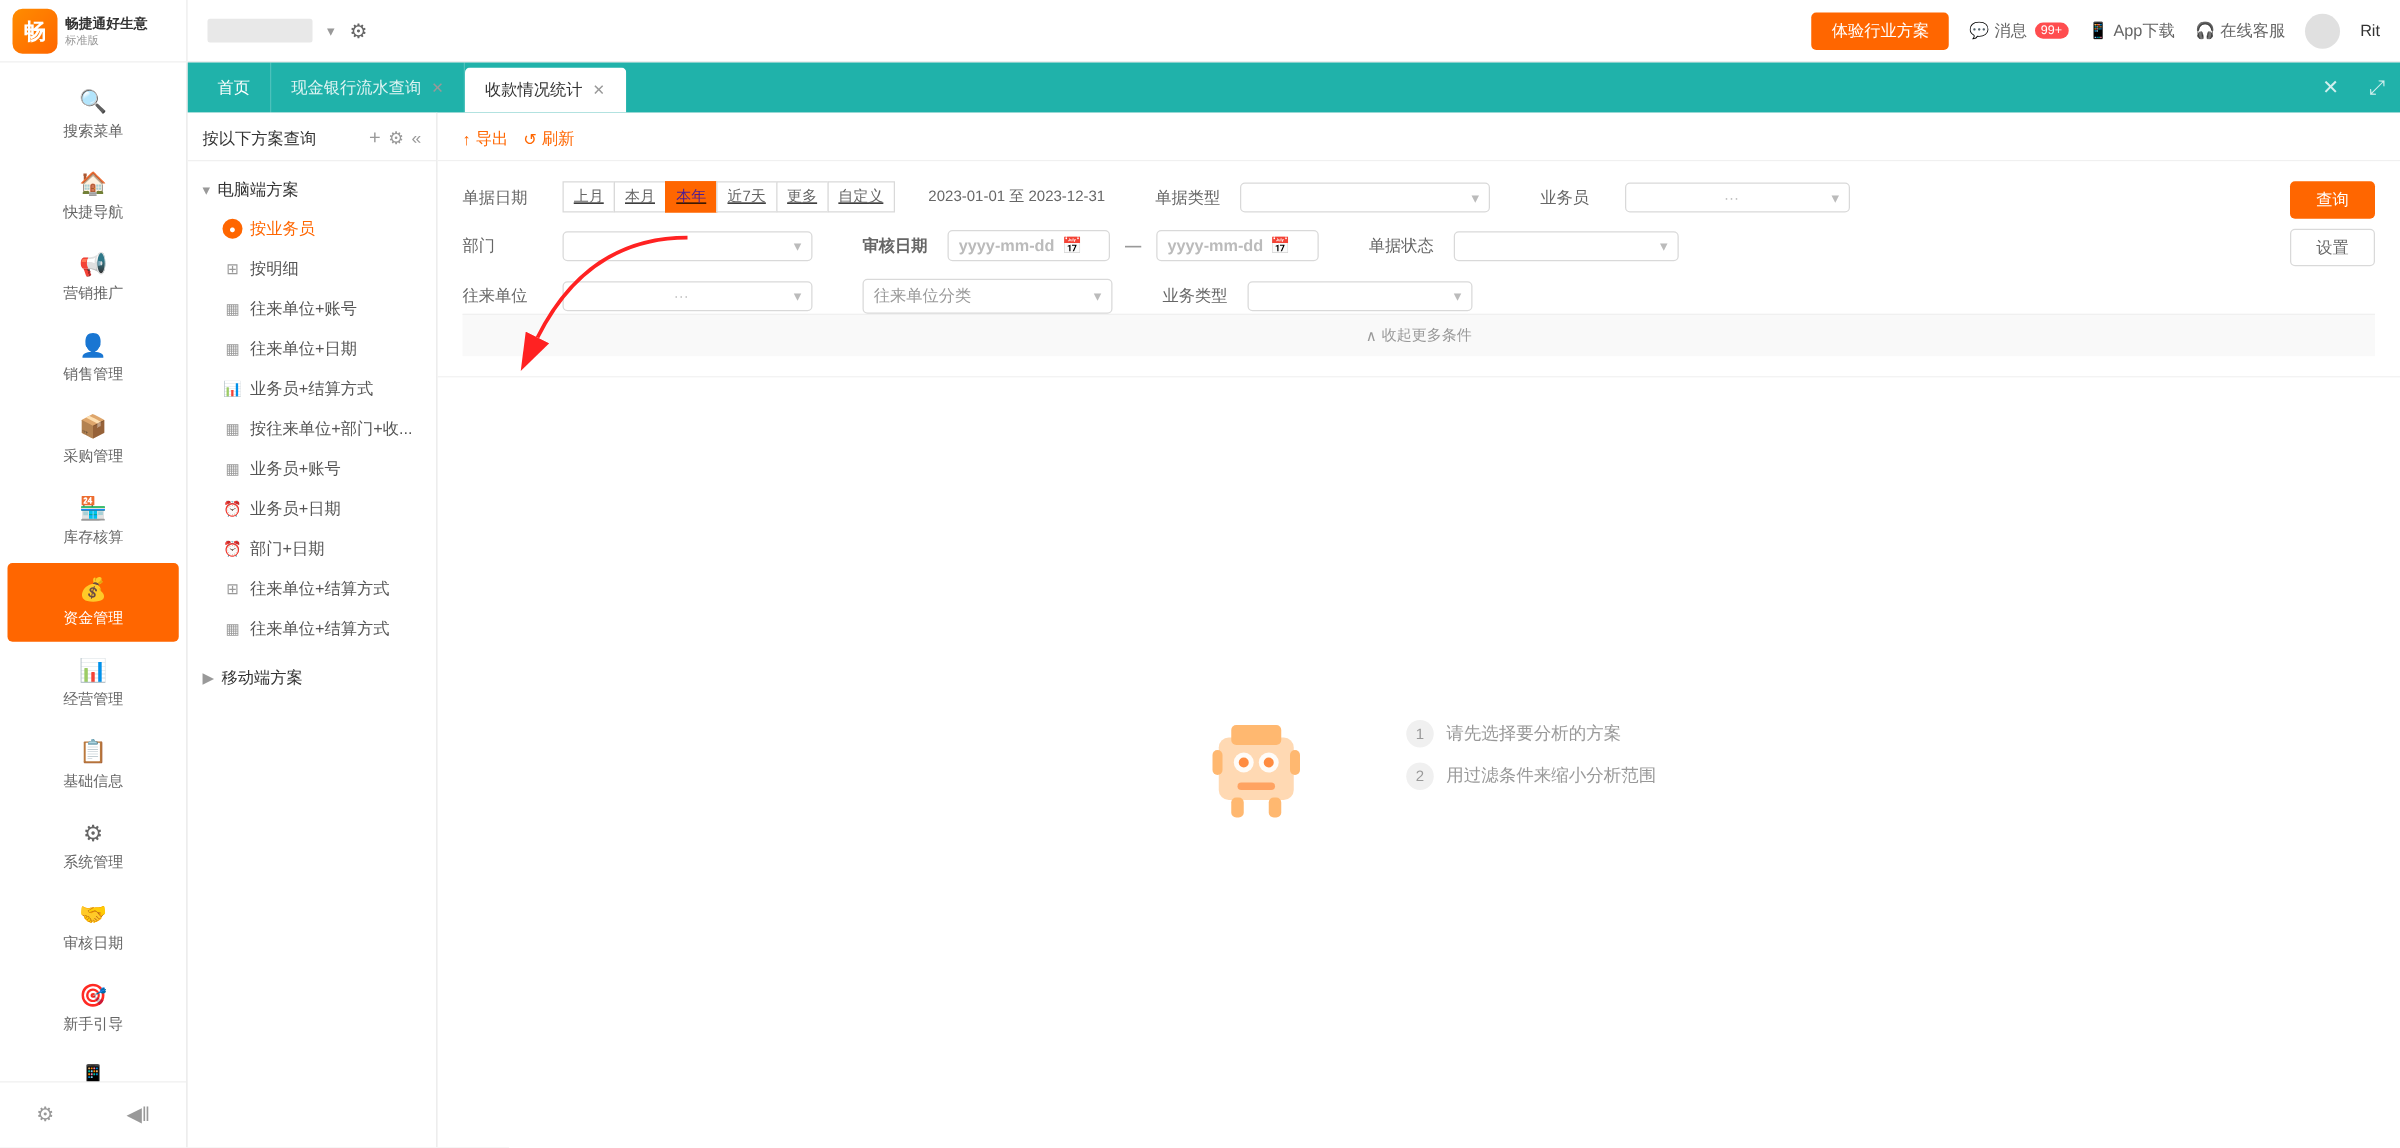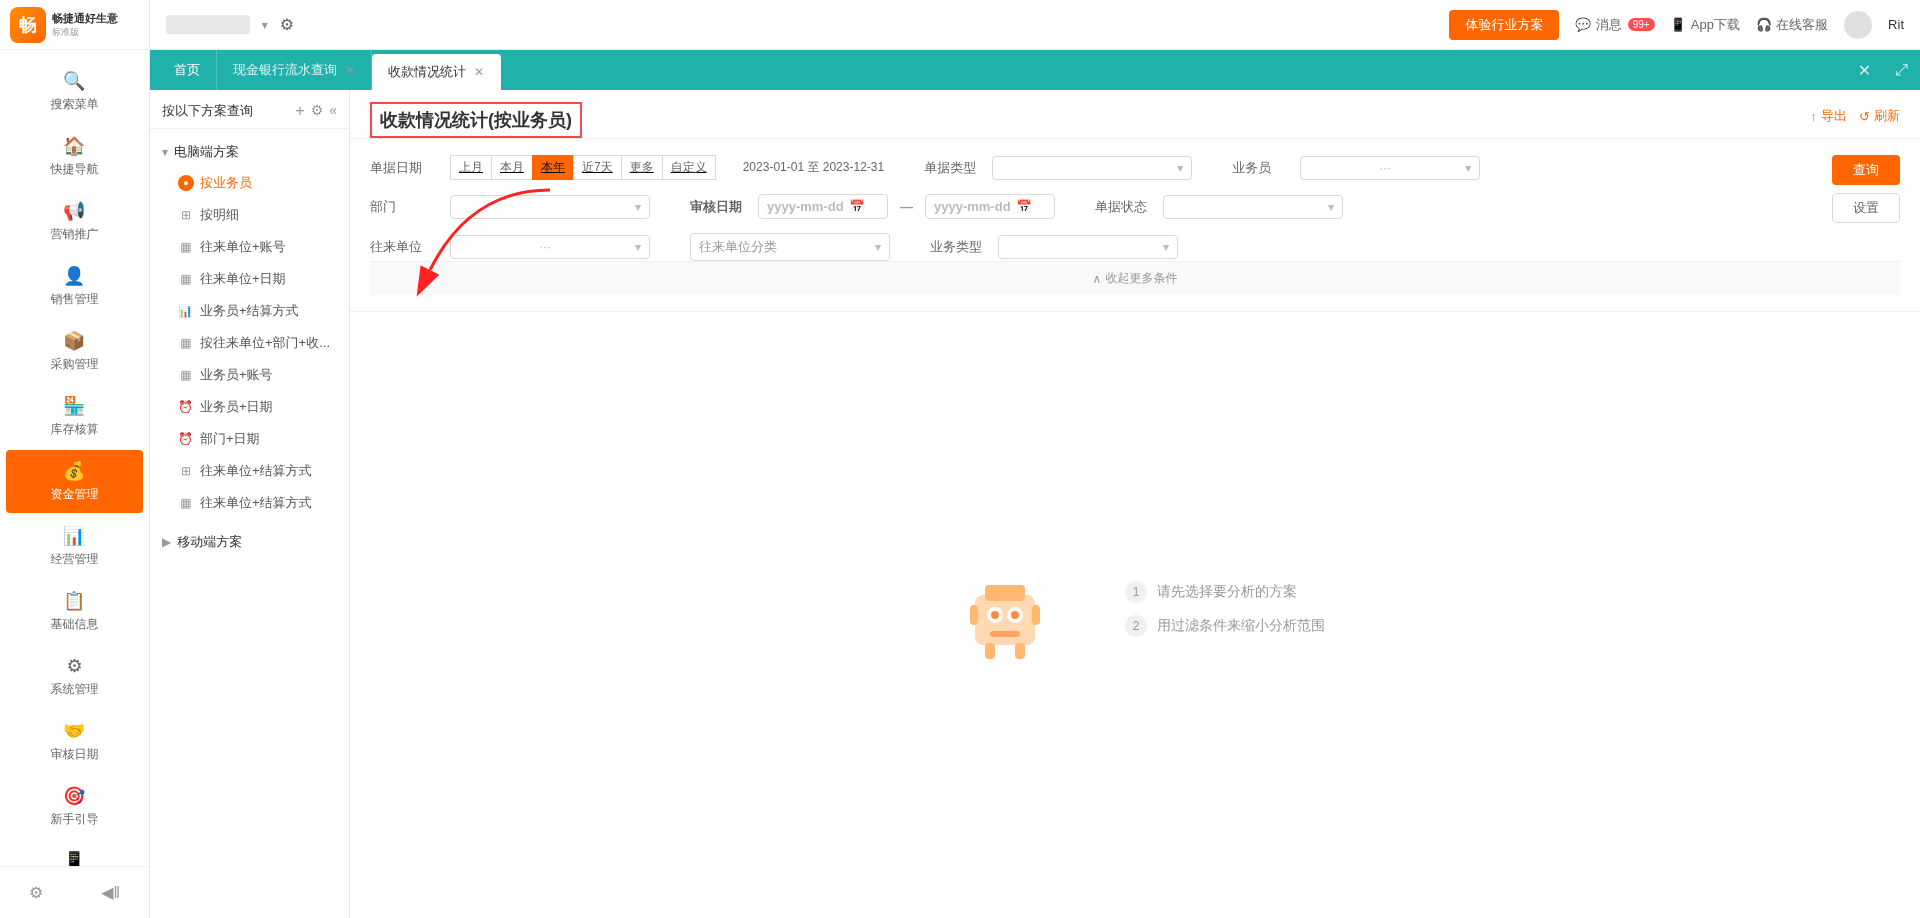--- a/index.html
+++ b/index.html
@@ -63,21 +63,21 @@
     .page-header-actions { display: flex; gap: 12px; padding-bottom: 8px; }
     .header-action-btn { display: flex; align-items: center; gap: 4px; color: #ff6600; cursor: pointer; font-size: 13px; }
 
     
     .filter-area { background: #fff; padding: 16px 20px; border-bottom: 1px solid #f0f0f0; }
     .filter-row { display: flex; align-items: center; gap: 20px; margin-bottom: 14px; flex-wrap: wrap; }
     .filter-row:last-child { margin-bottom: 0; }
     .filter-label { color: #666; font-size: 13px; white-space: nowrap; min-width: 60px; }
     .date-tabs { display: flex; gap: 0; text-decoration: underline; }
     .date-tab { padding: 3px 8px; font-size: 12px; color: #666; cursor: pointer; border: 1px solid #d9d9d9; margin-right: -1px; background: #fff; }
-    .date-tab.active { background: #ff6600; color: #0f172a; border-color: #ff6600; }
+    .date-tab.active { background: #ff6600; color: #4c1d95; border-color: #ff6600; }
     .date-range { font-size: 12px; color: #666; margin-left: 8px; }
     .filter-select { display: flex; align-items: center; border: 1px solid #d9d9d9; border-radius: 4px; padding: 4px 8px; background: #fff; min-width: 180px; justify-content: space-between; cursor: pointer; }
     .filter-select-label { color: #999; font-size: 13px; }
     .filter-select-arrow { color: #bbb; font-size: 12px; }
     .filter-input { border: 1px solid #d9d9d9; border-radius: 4px; padding: 4px 8px; background: #fff; min-width: 140px; color: #999; font-size: 13px; display: flex; align-items: center; gap: 6px; }
     .date-separator { color: #999; margin: 0 4px; }
 
     
     .collapse-bar { background: #f9f9f9; border-top: 1px solid #f0f0f0; display: flex; align-items: center; justify-content: center; padding: 8px; cursor: pointer; color: #999; font-size: 12px; gap: 4px; }
 
@@ -293,21 +293,20 @@
         <div class="tree-parent" style="margin-top:8px;">
           <span class="tree-arrow">▶</span>
           <span>移动端方案</span>
         </div>
       </div>
     </div>
 
     <div class="right-panel">
 
       <div class="page-header">
-        <span class="page-title highlight-box">收款情况统计(按业务员)</span>
         <div class="page-header-actions">
           <div class="header-action-btn">
             <span>↑</span>
             <span>导出</span>
           </div>
           <div class="header-action-btn">
             <span>↺</span>
             <span>刷新</span>
           </div>
         </div>

